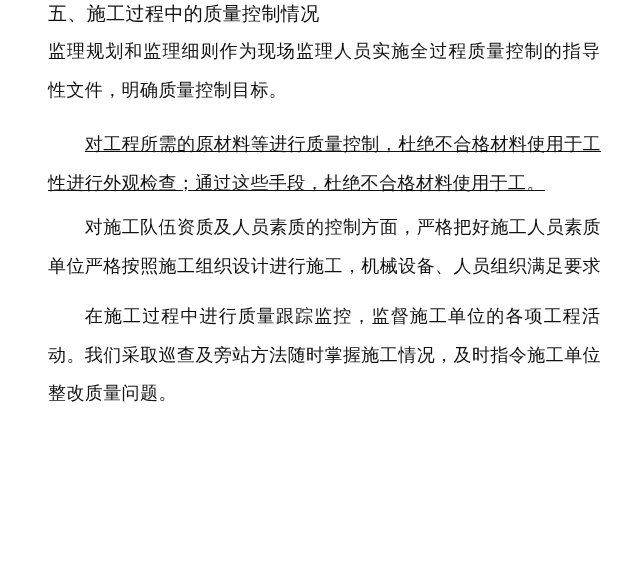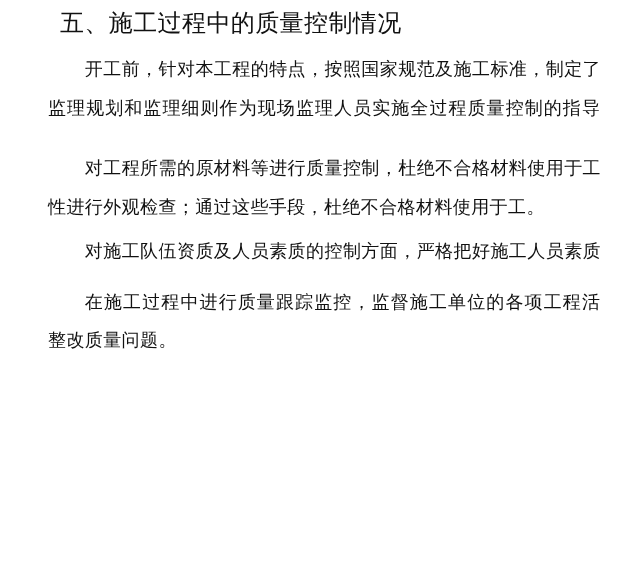--- a/index.html
+++ b/index.html
@@ -15,28 +15,27 @@
     font-family: "DejaVu Sans", "Liberation Sans", sans-serif;
     color: #111111;
   }
   .page {
     position: absolute;
     left: 48px;
     top: 0;
     width: 553px;
   }
   .heading {
-    margin: 12px;
-    font-size: 24px;
+    margin: 0;
+    font-size: 19px;
     font-weight: normal;
     line-height: 26px;
     height: 26px;
     letter-spacing: 0.4px;
     white-space: nowrap;
-    font-family: Liberation Mono, monospace;
   }
   .para {
     margin: 6px 0 0 0;
     font-size: 18px;
     line-height: 38.5px;
     letter-spacing: 0.4px;
     text-indent: 36.8px;
     text-align: justify;
     word-break: break-all;
   }
@@ -57,30 +56,32 @@
     padding-left: 36.8px;
   }
 </style>
 </head>
 <body>
 
 <div class="page">
   <h2 class="heading">五、施工过程中的质量控制情况</h2>
 
   <div class="para first" style="text-indent:0;margin-top:6px;">
-    <span class="line indent" style="letter-spacing: 0.435714px;">开工前，针对本工程的特点，按照国家规范及施工标准，制定了</span>
     <span class="line" style="letter-spacing: 1.06897px;">监理规划和监理细则作为现场监理人员实施全过程质量控制的指导</span>
+    <span class="line last">性文件，明确质量控制目标。</span>
   </div>
 
-  <div class="para" style="text-indent:0;margin-top:22px;">
+  <div class="para" style="text-indent:0;margin-top:16px;text-decoration:underline;">
     <span class="line indent" style="letter-spacing: 0.435714px;">对工程所需的原材料等进行质量控制，杜绝不合格材料使用于工</span>
     <span class="line last">性进行外观检查；通过这些手段，杜绝不合格材料使用于工。</span>
   </div>
 
   <div class="para" style="text-indent:0;margin-top:6px;">
     <span class="line indent" style="letter-spacing: 0.435714px;">对施工队伍资质及人员素质的控制方面，严格把好施工人员素质</span>
+    <span class="line" style="letter-spacing: 0.433333px;">单位严格按照施工组织设计进行施工，机械设备、人员组织满足要求</span>
   </div>
 
   <div class="para" style="text-indent:0;margin-top:12px;">
     <span class="line indent" style="letter-spacing: 1.11852px;">在施工过程中进行质量跟踪监控，监督施工单位的各项工程活</span>
+    <span class="line" style="letter-spacing: 0.433333px;">动。我们采取巡查及旁站方法随时掌握施工情况，及时指令施工单位</span>
     <span class="line last">整改质量问题。</span>
   </div>
 </div>
 
 </body></html>

